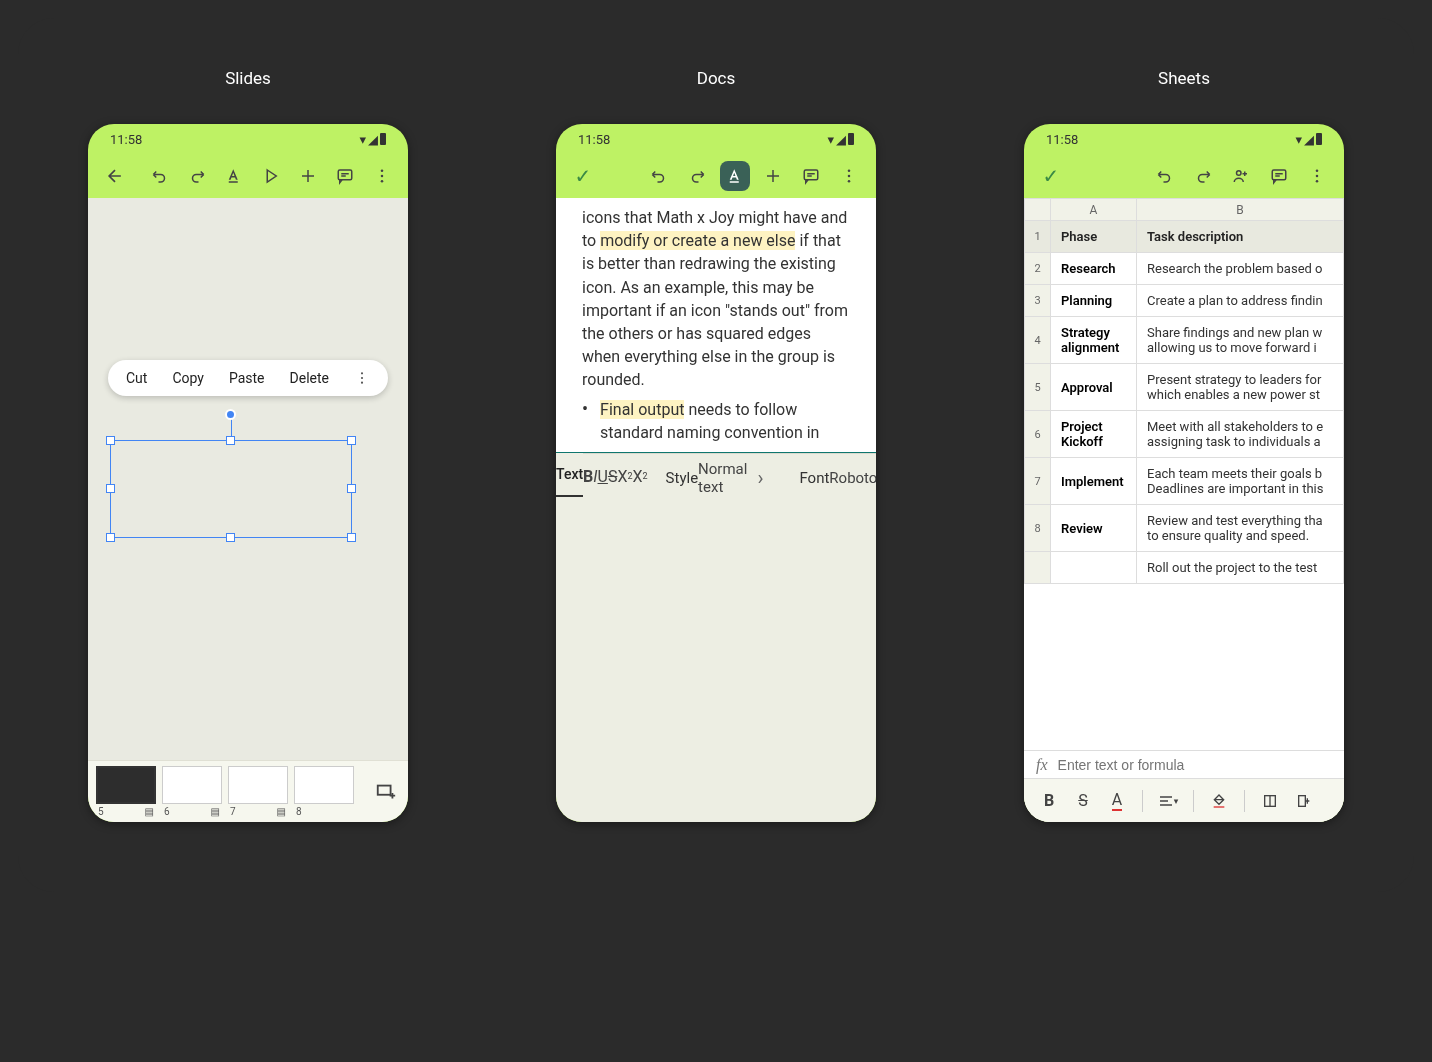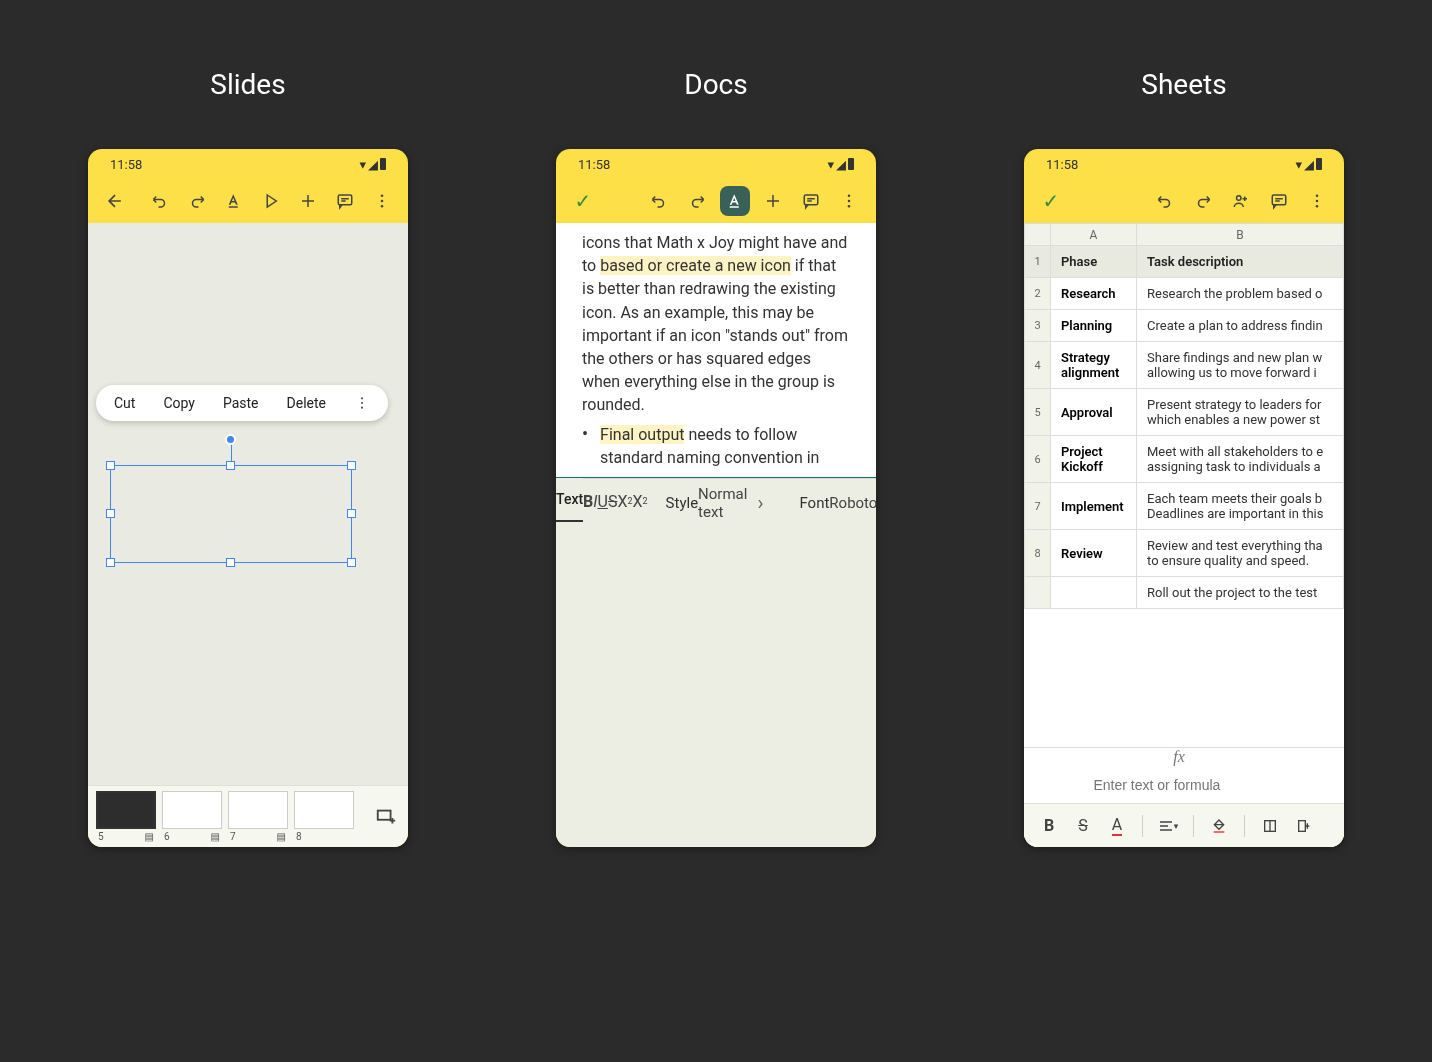--- a/index.html
+++ b/index.html
@@ -13,32 +13,31 @@
   .stage {
     background: #2b2b2b;
     border-radius: 36px;
     margin: 18px;
     padding: 50px 70px 70px;
     display: flex;
     justify-content: space-between;
     align-items: flex-start;
   }
   .col { display: flex; flex-direction: column; align-items: center; }
-  .app-title { color: #fff; font-size: 28px; font-weight: 400; margin-bottom: 28px; }
+  .app-title { color: #fff; font-size: 17px; font-weight: 400; margin-bottom: 36px; }
   .phone {
     width: 320px;
     height: 698px;
-    background: #fde047;
-    border-radius: 14px;
+    background: #bef264;
+    border-radius: 26px;
     overflow: hidden;
     position: relative;
     box-shadow: 0 2px 10px rgba(0,0,0,.4);
     display: flex;
     flex-direction: column;
-    margin-top: 20px;
   }
   .statusbar {
     height: 30px;
     display: flex;
     align-items: center;
     justify-content: space-between;
     padding: 0 22px;
     font-size: 13px;
     color: #333;
   }
@@ -65,21 +64,21 @@
     cursor: pointer;
     color: #444;
   }
   .icon-btn.active { background: #3a6157; color: #fff; border-radius: 8px; }
   .check { color: #3a8a45; font-size: 20px; }
   svg { display: block; }
 
   
   .slides-canvas { flex: 1; background: #e9eae1; position: relative; }
   .context-menu {
-    position: absolute; top: 162px; left: 8px; right: 20px;
+    position: absolute; top: 162px; left: 20px; right: 20px;
     background: #fff; border-radius: 22px;
     display: flex; align-items: flex-start; justify-content: space-between;
     padding: 10px 18px; font-size: 14px; color: #222;
     box-shadow: 0 2px 6px rgba(0,0,0,.2);
     z-index: 5;
   }
   .context-menu span { cursor: pointer; }
   .slide-preview {
     position: absolute; top: 198px; left: 12px; right: 12px; height: 160px;
     background: #2d2d2d; border-radius: 2px;
@@ -135,21 +134,21 @@
   .sheets-body { flex:1; background:#fff; display:flex; flex-direction:column; overflow:hidden;}
   .sheet-grid { flex:1; overflow:hidden;}
   table { border-collapse: collapse; width: 100%; font-size: 13px; }
   th, td { border: 1px solid #ddd; padding: 8px 10px; text-align: left; vertical-align: middle;}
   th.colhdr { background: #f1f2e8; font-weight: 400; color: #666; text-align:center; height: 22px; padding: 2px; font-size: 12px;}
   td.rowhdr { background: #f1f2e8; color: #666; text-align: center; width: 26px; padding: 2px; font-size: 11px;}
   tr.header-row td.cell { background: #e8e9df; font-weight: 600; color: #222;}
   tr.header-row td.rowhdr { background: #e8e9df;}
   td.phase { font-weight: 600; width: 86px;}
   td.desc { color: #333; }
-  .fx-bar { height: 56px; display:flex; align-items:center; border-top: 1px solid #ddd; padding: 0 4px; background:#fff;flex-direction:column;}
+  .fx-bar { height: 28px; display:flex; align-items:center; border-top: 1px solid #ddd; padding: 0 12px; background:#fff;}
   .fx-label { font-style: italic; font-family: serif; color:#777; margin-right: 10px; font-size: 16px;}
   .fx-input { flex:1; border:none; outline:none; font-size:14px; color:#888;}
   .sheets-toolbar { height: 44px; display:flex; align-items:center; gap:4px; padding: 0 10px; background:#f6f7ee; border-top:1px solid #ddd;}
   .sheets-toolbar .sep { width:1px; height:22px; background:#ccc; margin: 0 6px;}
   .tb { width:30px; height:30px; display:flex;align-items:center;justify-content:center; color:#444; cursor:pointer;}
 </style>
 </head>
 <body>
 
 <div class="stage">
@@ -321,21 +320,21 @@
         <div class="icon-btn">
             <svg width="18" height="18" viewBox="0 0 24 24" fill="currentColor">
               <circle cx="12" cy="5" r="1.7"></circle>
               <circle cx="12" cy="12" r="1.7"></circle>
               <circle cx="12" cy="19" r="1.7"></circle>
             </svg>
           </div>
       </div>
       <div class="docs-body">
         <div class="doc-text-area">
-          <span>icons that Math x Joy might have and to </span><span class="hl">based or create a new icon</span><span> if that is better than redrawing the existing icon. As an example, this may be important if an icon "stands out" from the others or has squared edges when everything else in the group is rounded.</span>
+          <span>icons that Math x Joy might have and to </span><span class="hl">modify or create a new else</span><span> if that is better than redrawing the existing icon. As an example, this may be important if an icon "stands out" from the others or has squared edges when everything else in the group is rounded.</span>
           <div class="bullet-row">
             <span class="dot">•</span>
             <div><span class="hl">Final output</span><span> needs to follow standard naming convention in</span></div>
           </div>
         </div>
         <div class="format-panel">
           <div class="format-tabs">
             <div class="active">Text</div>
           </div>
           <div class="text-style-row">

